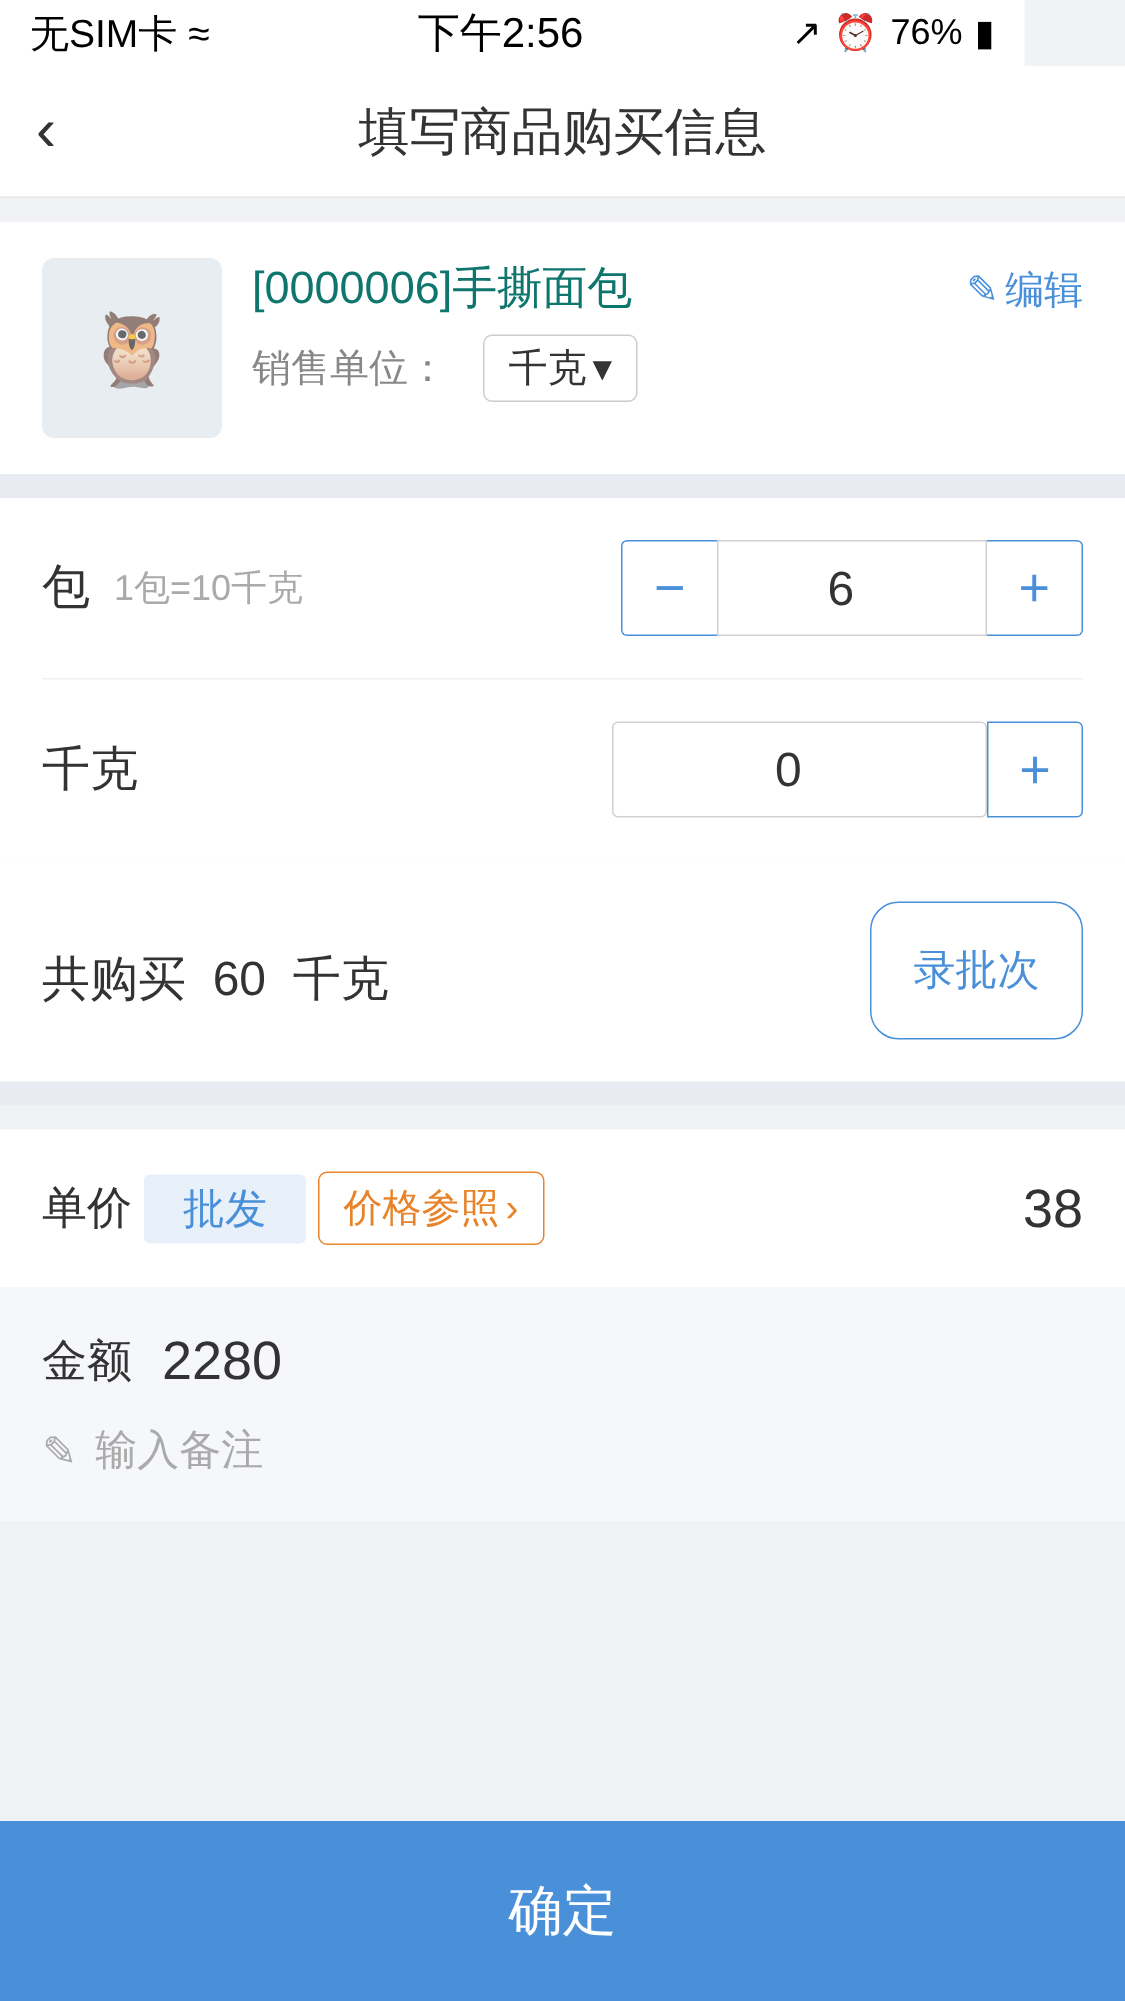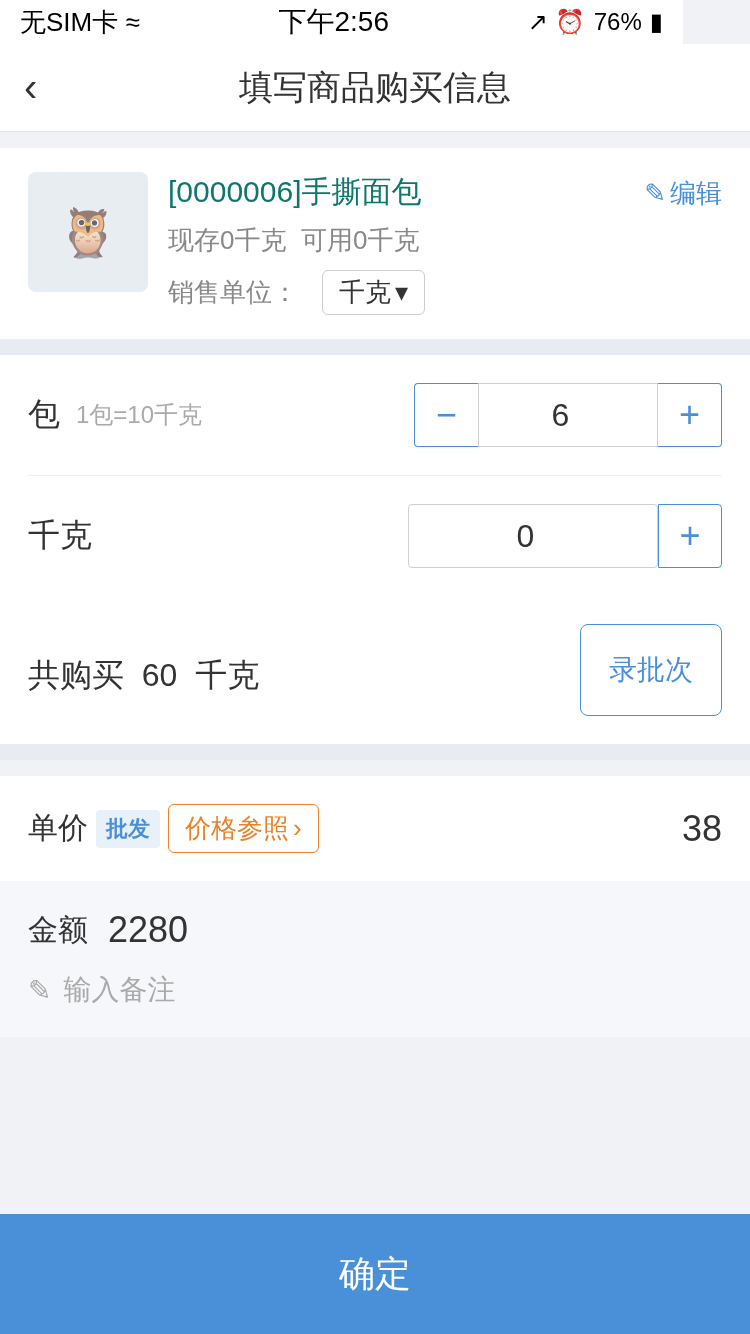--- a/index.html
+++ b/index.html
@@ -189,21 +189,21 @@
       justify-content: space-between;
       margin-top: 0;
     }
     .total-text {
       font-size: 32px;
       color: #333;
       margin-top: 12px;
     }
     .batch-btn {
       border: 1px solid #4a90d9;
-      border-radius: 8px;
+      border-radius: 19px;
       padding: 26px 28px;
       color: #4a90d9;
       font-size: 28px;
       background: #fff;
       cursor: pointer;
     }
 
     
     .price-section {
       background: #fff;
@@ -215,24 +215,23 @@
     }
     .price-label-group {
       display: flex;
       align-items: center;
       gap: 8px;
     }
     .price-label { font-size: 30px; color: #333; }
     .price-tag {
       background: #e8f0f9;
       color: #4a90d9;
-      font-size: 22px;
-      padding: 4px 10px;
+      font-size: 28px;
+      padding: 4px 26px;
       border-radius: 4px;
-      font-weight: bold;
     }
     .price-ref-btn {
       border: 1.5px solid #e8832a;
       border-radius: 6px;
       padding: 6px 16px;
       color: #e8832a;
       font-size: 26px;
       display: flex;
       align-items: center;
       gap: 4px;
@@ -307,23 +306,20 @@
   <div class="nav-back">‹</div>
   <div class="nav-title">填写商品购买信息</div>
 </div>
 
 <div class="product-card">
   <div class="product-image">
     <span class="owl-icon">🦉</span>
   </div>
   <div class="product-info">
     <div class="product-name">[0000006]手撕面包</div>
-    <div class="product-stock">
-      <span>现存0千克</span>&nbsp;&nbsp;<span>可用0千克</span>
-    </div>
     <div class="product-unit">
       <span>销售单位：</span>
       <div class="unit-select">
         <span>千克</span>
         <span>▾</span>
       </div>
     </div>
   </div>
   <div class="edit-btn">
     <span>✎</span>

